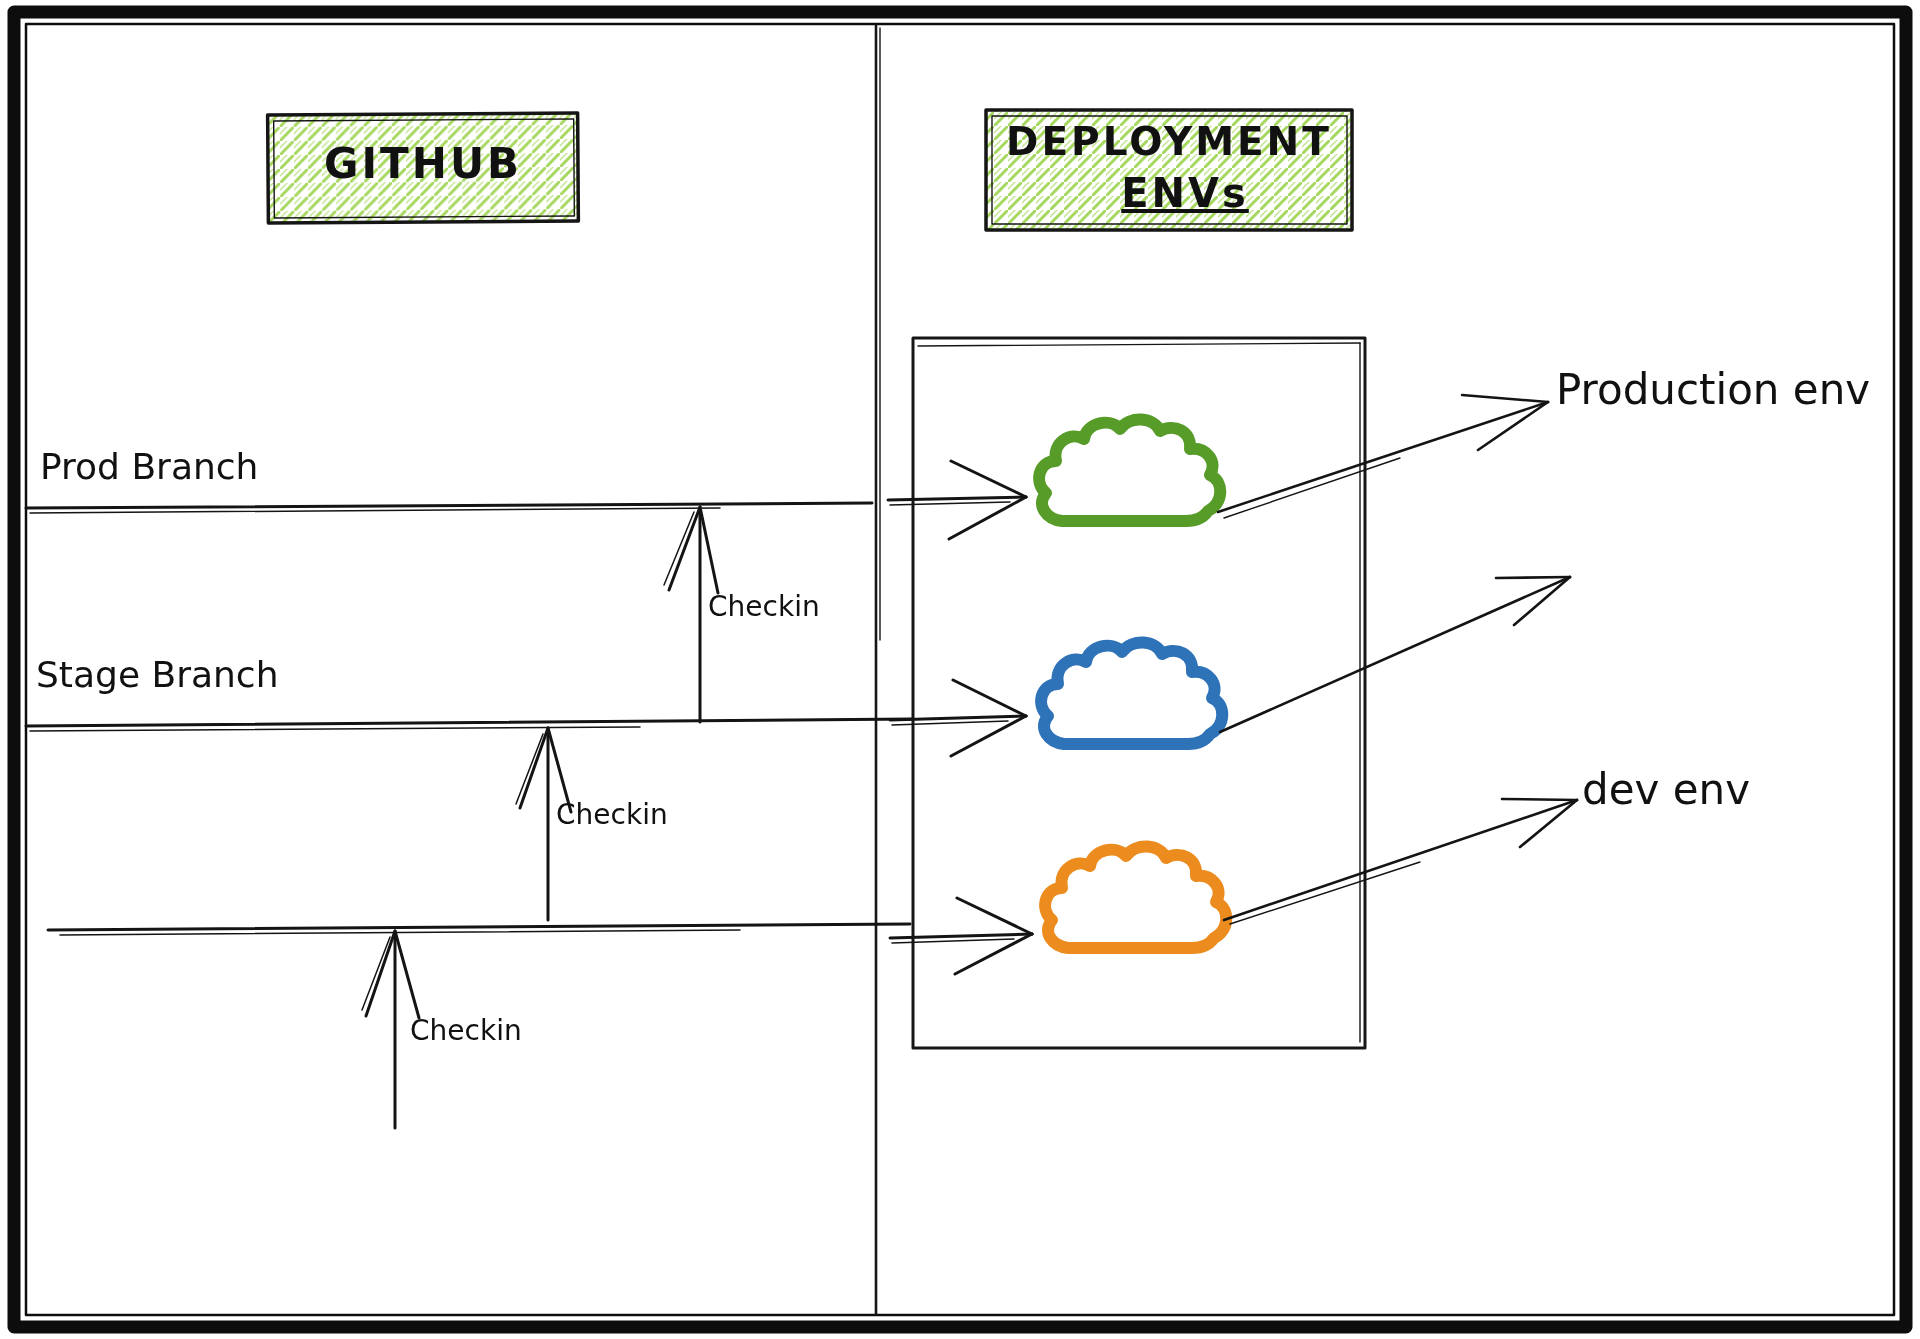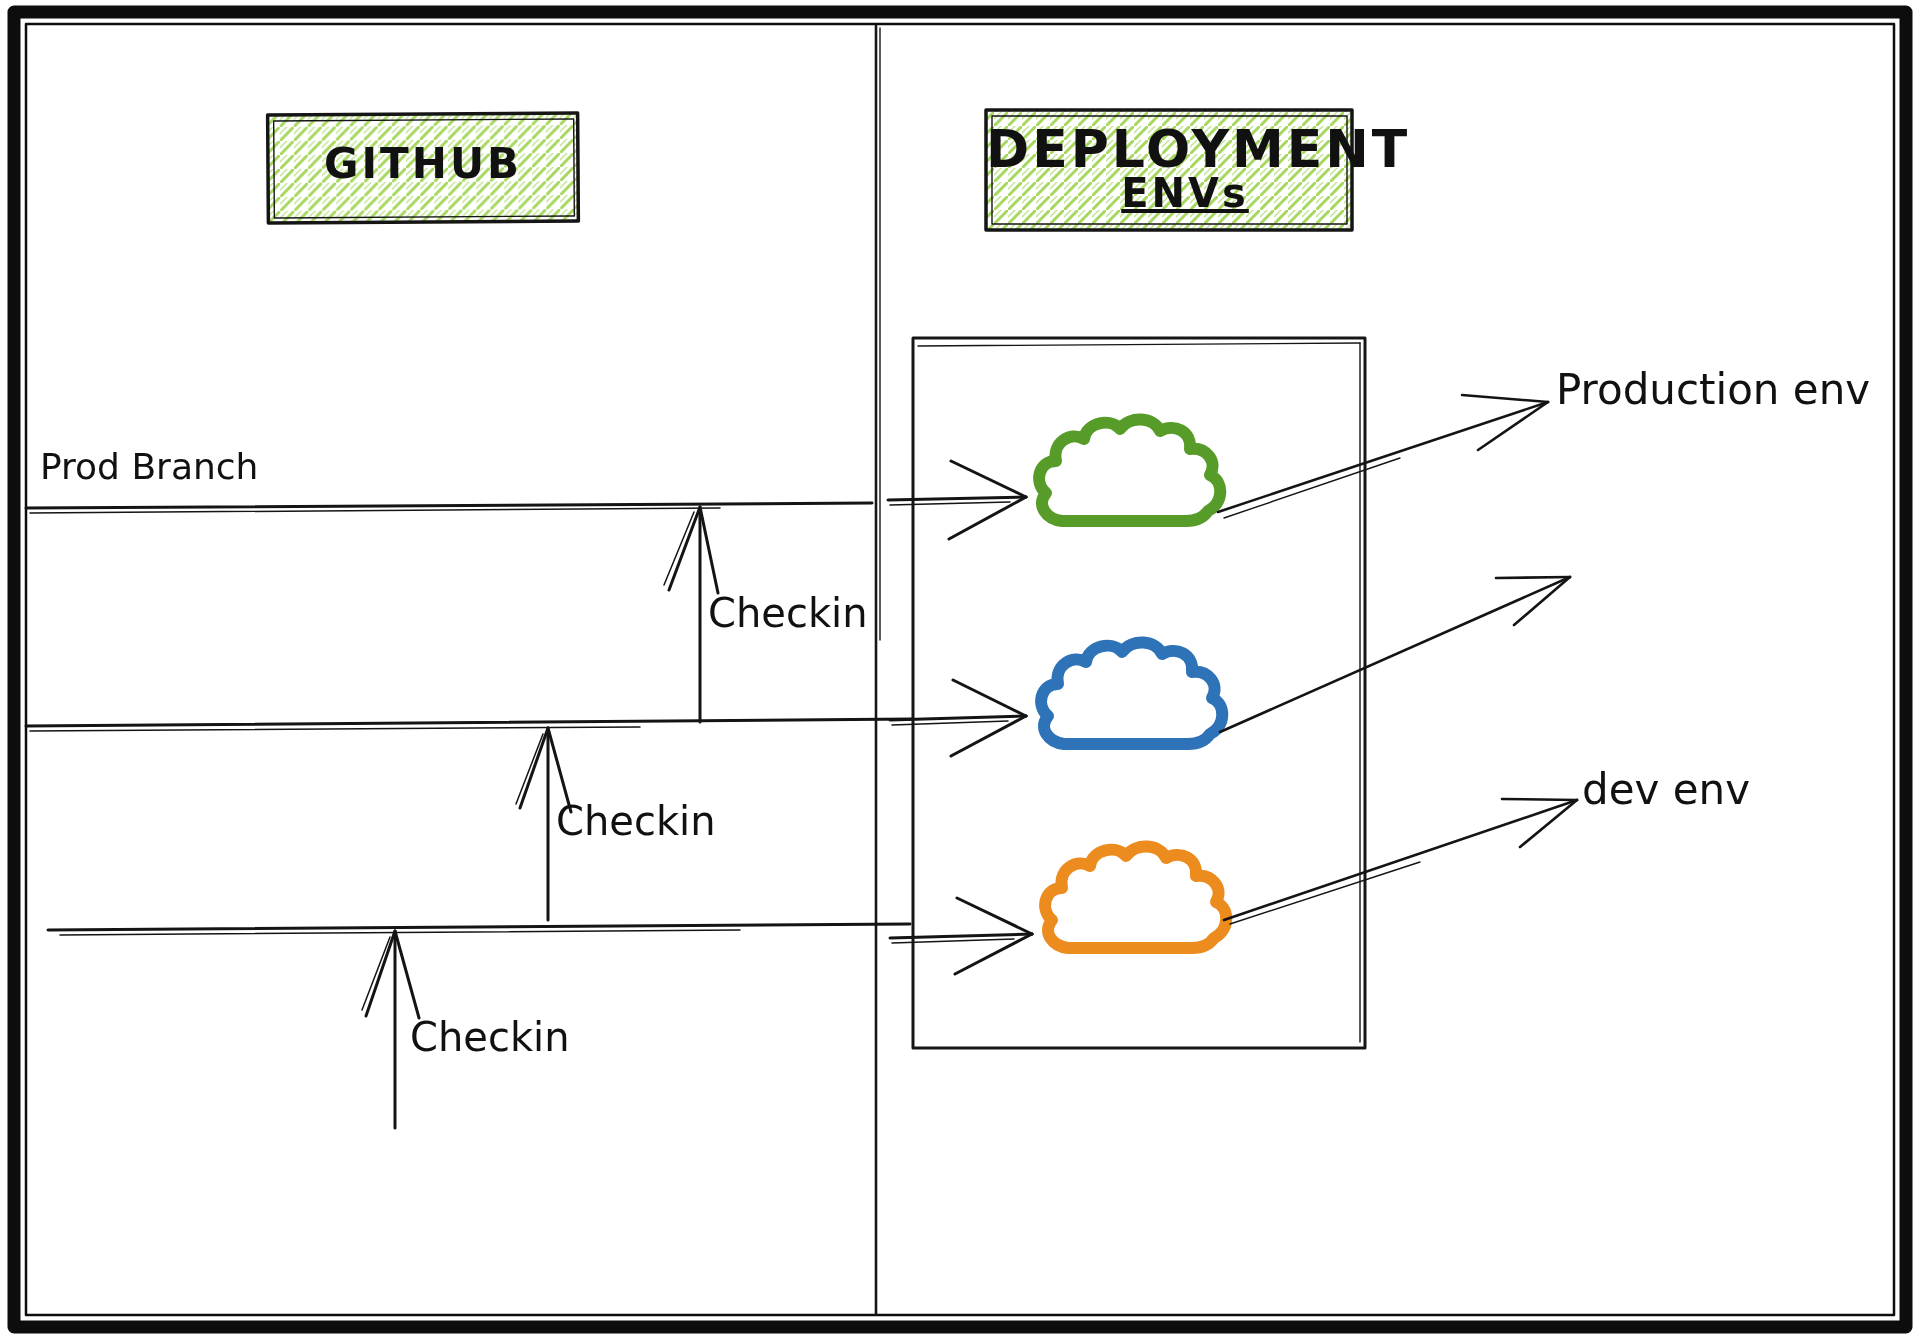--- a/index.html
+++ b/index.html
@@ -11,21 +11,21 @@
     overflow:hidden;
   }
   #drawing{position:absolute;left:0;top:0;}
   .label{
     position:absolute;
     color:#111;
     white-space:nowrap;
     line-height:1.05;
   }
   .branch-label{font-size:36px;}
-  .checkin-label{font-size:40px;}
+  .checkin-label{font-size:28px;}
   .env-label{font-size:42px;text-align:center;}
   .box-title{
     text-align:center;
     font-size:42px;
     letter-spacing:3px;
     font-weight:600;
   }
 </style>
 </head>
 <body>
@@ -147,24 +147,25 @@
     <g stroke="#141414">
       <path d="M 1224,920 L 1577,800" stroke-width="2.6"></path>
       <path d="M 1230,924 L 1420,862" stroke-width="1.4"></path>
       <path d="M 1577,800 L 1502,799" stroke-width="2.6"></path>
       <path d="M 1577,800 L 1520,847" stroke-width="2.6"></path>
     </g>
   </svg>
 
   <div class="label box-title" style="left:268px;top:142px;width:310px;border-radius:22px;">GITHUB</div>
 
-  <div class="label box-title" style="left:986px;top:122px;width:366px;font-size:52px;">DEPLOYMENT</div>
+  <div class="label box-title" style="left:986px;top:122px;width:366px;font-size:39px;">DEPLOYMENT</div>
   <div class="label box-title" style="left:986px;top:172px;width:398px;font-size:40px;text-decoration:underline;">ENVs</div>
 
   <div class="label branch-label" style="left:40px;top:448px;">Prod Branch</div>
+  <div class="label branch-label" style="left:36px;top:656px;">Stage Branch</div>
 
   <div class="label checkin-label" style="left:708px;top:592px;">Checkin</div>
   <div class="label checkin-label" style="left:556px;top:800px;">Checkin</div>
   <div class="label checkin-label" style="left:410px;top:1016px;">Checkin</div>
 
   <div class="label env-label" style="left:1556px;top:368px;">Production env</div>
   <div class="label env-label" style="left:1582px;top:768px;">dev env</div>
 
 </div>
 

